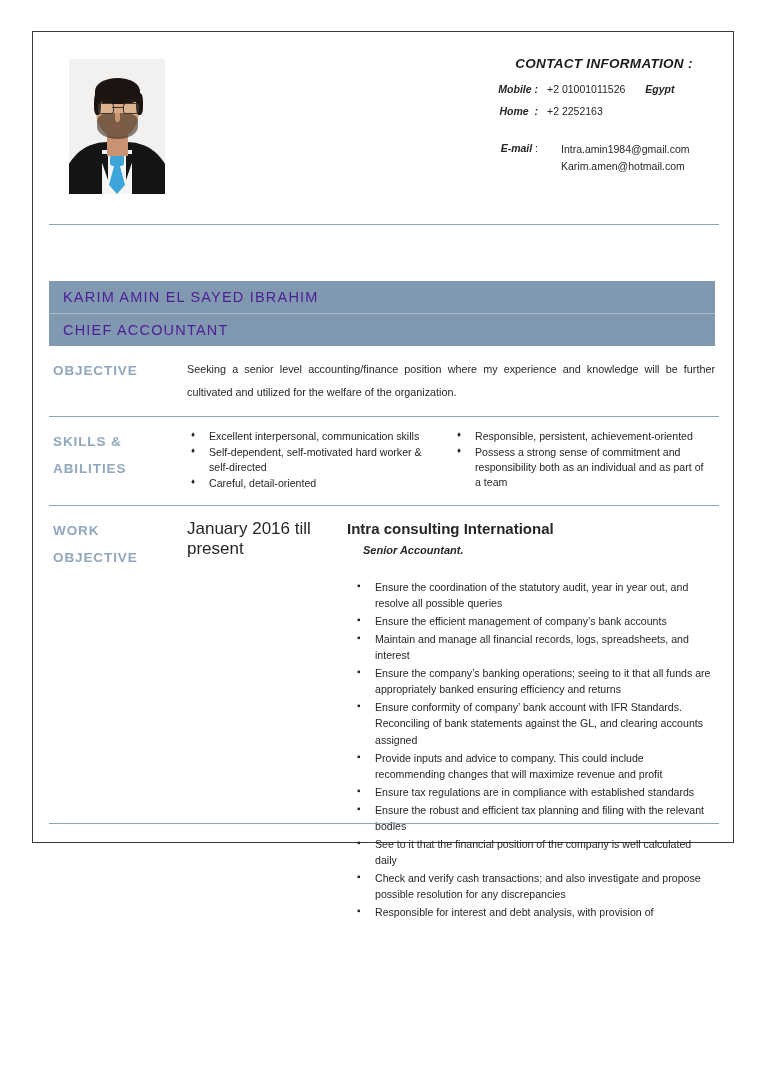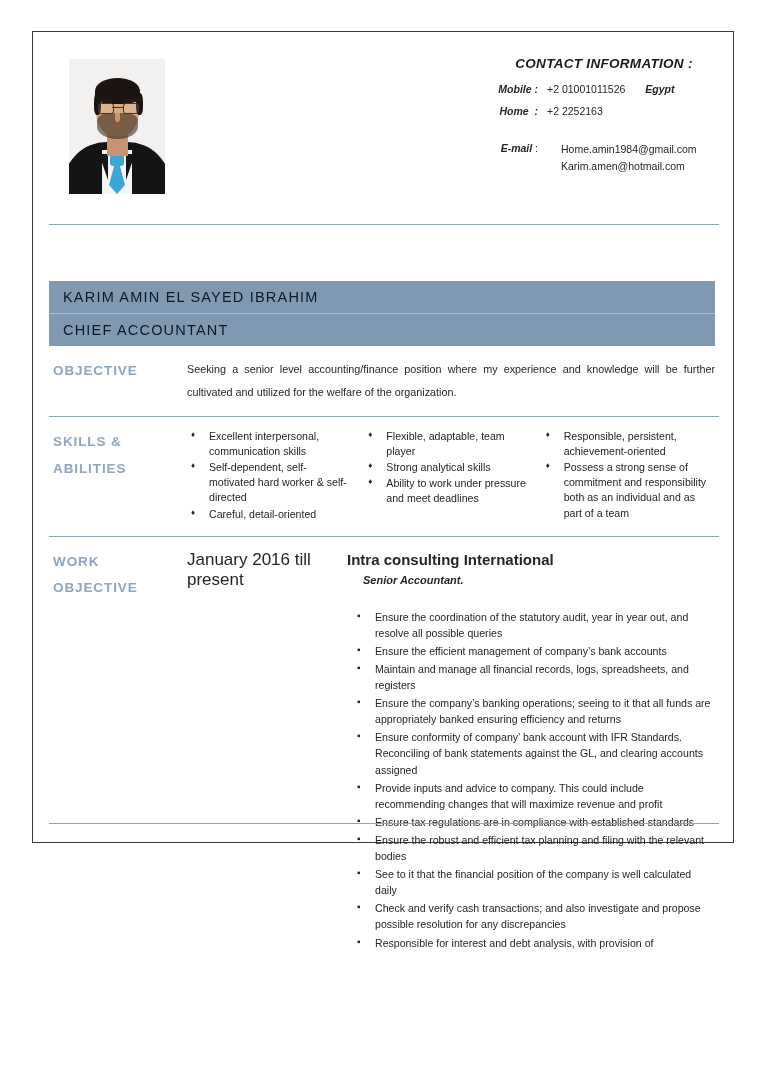--- a/index.html
+++ b/index.html
@@ -283,21 +283,21 @@
   }
   .rule-header { margin-top: 5px; }
 
   
   .banner {
     margin-top: 56px;
     background: #8099b0;
     width: 666px;
   }
   .banner-row {
-    color: #0f172a;
+    color: #4c1d95;
     font-size: 14.5px;
     letter-spacing: 1.2px;
     padding: 8px 0 8px 14px;
     box-sizing: border-box;
   }
   .banner-row.first {
     border-bottom: 1px solid #a9bcca;
   }
 
   
@@ -460,21 +460,21 @@
         </div>
 
         <div class="c-row">
           <div class="c-label">Home  :</div>
           <div class="c-value">+2 2252163</div>
         </div>
 
         <div class="c-row c-email-block">
           <div class="c-email-label"><b>E-mail</b> <span>:</span></div>
           <div class="c-emails">
-            <div>Home.amin1984@gmail.com</div>
+            <div>Intra.amin1984@gmail.com</div>
             <div>Karim.amen@hotmail.com</div>
           </div>
         </div>
       </div>
     </div>
 
     <div class="rule rule-header"></div>
 
     <div class="banner">
       <div class="banner-row first">KARIM AMIN EL SAYED IBRAHIM</div>
@@ -498,27 +498,20 @@
         <div class="skills-cols">
           <div class="skills-col">
             <ul class="sk">
               <li>Excellent interpersonal, communication skills</li>
               <li>Self-dependent, self-motivated hard worker &amp; self-directed</li>
               <li>Careful, detail-oriented</li>
             </ul>
           </div>
           <div class="skills-col">
             <ul class="sk">
-              <li>Flexible, adaptable, team player</li>
-              <li>Strong analytical skills</li>
-              <li>Ability to work under pressure and meet deadlines</li>
-            </ul>
-          </div>
-          <div class="skills-col">
-            <ul class="sk">
               <li>Responsible, persistent, achievement-oriented</li>
               <li>Possess a strong sense of commitment and responsibility both as an individual and as part of a team</li>
             </ul>
           </div>
         </div>
       </div>
     </div>
     <div class="sec-rule"></div>
 
     <div class="section">
@@ -528,21 +521,21 @@
       </div>
       <div class="sec-body">
         <div class="work-grid">
           <div class="work-date">January 2016 till present</div>
           <div class="work-main">
             <div class="company">Intra consulting International</div>
             <div class="role">Senior Accountant.</div>
             <ul class="wk">
               <li>Ensure the coordination of the statutory audit, year in year out, and resolve all possible queries</li>
               <li>Ensure the efficient management of company’s bank accounts</li>
-              <li>Maintain and manage all financial records, logs, spreadsheets, and registers</li>
+              <li>Maintain and manage all financial records, logs, spreadsheets, and interest</li>
               <li>Ensure the company’s banking operations; seeing to it that all funds are appropriately banked ensuring efficiency and returns</li>
               <li>Ensure conformity of company’ bank account with IFR Standards. Reconciling of bank statements against the GL, and clearing accounts assigned</li>
               <li>Provide inputs and advice to company. This could include recommending changes that will maximize revenue and profit</li>
               <li>Ensure tax regulations are in compliance with established standards</li>
               <li>Ensure the robust and efficient tax planning and filing with the relevant bodies</li>
               <li>See to it that the financial position of the company is well calculated daily</li>
               <li>Check and verify cash transactions; and also investigate and propose possible resolution for any discrepancies</li>
               <li>Responsible for interest and debt analysis, with provision of</li>
             </ul>
           </div>

